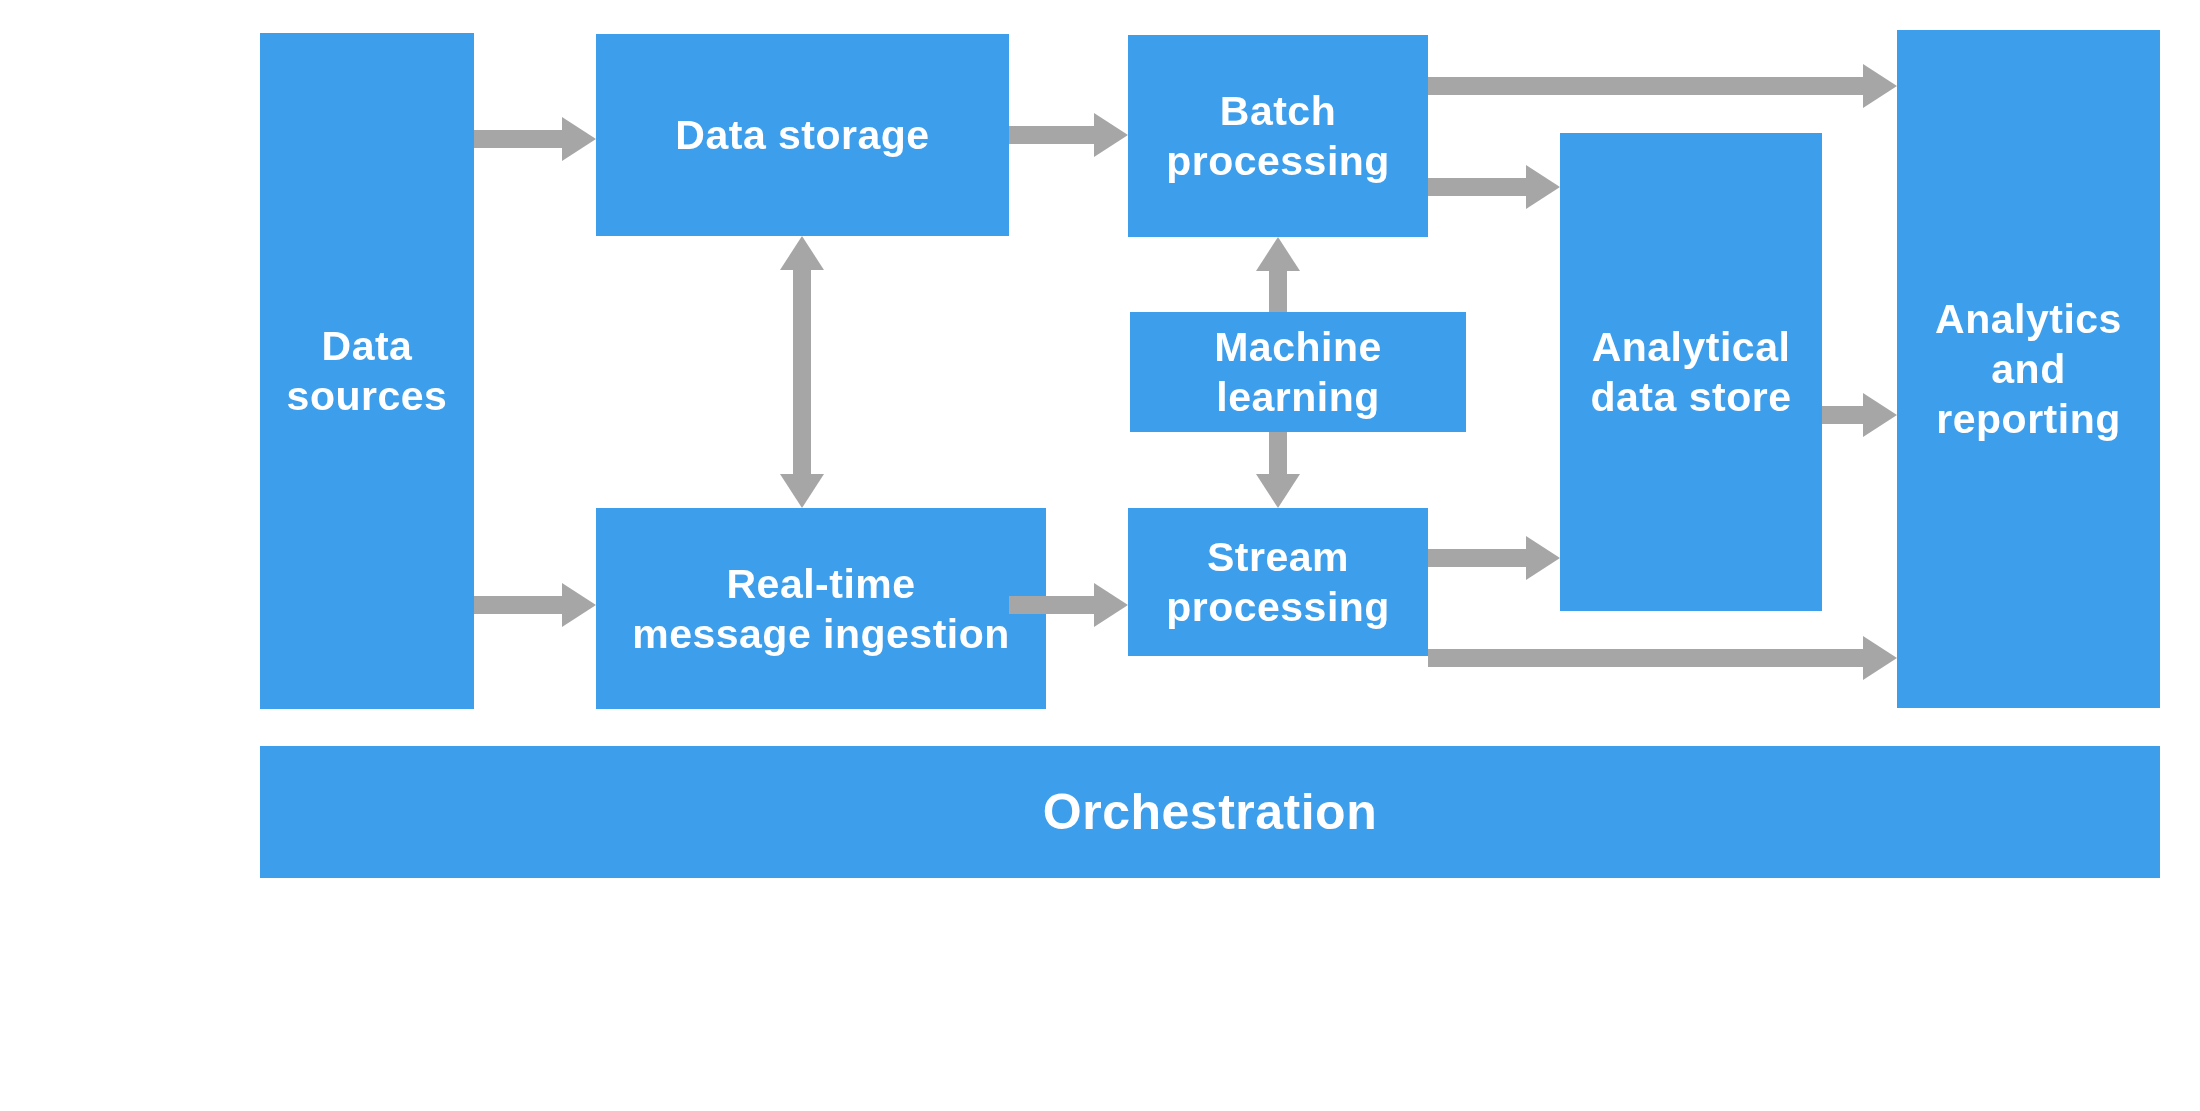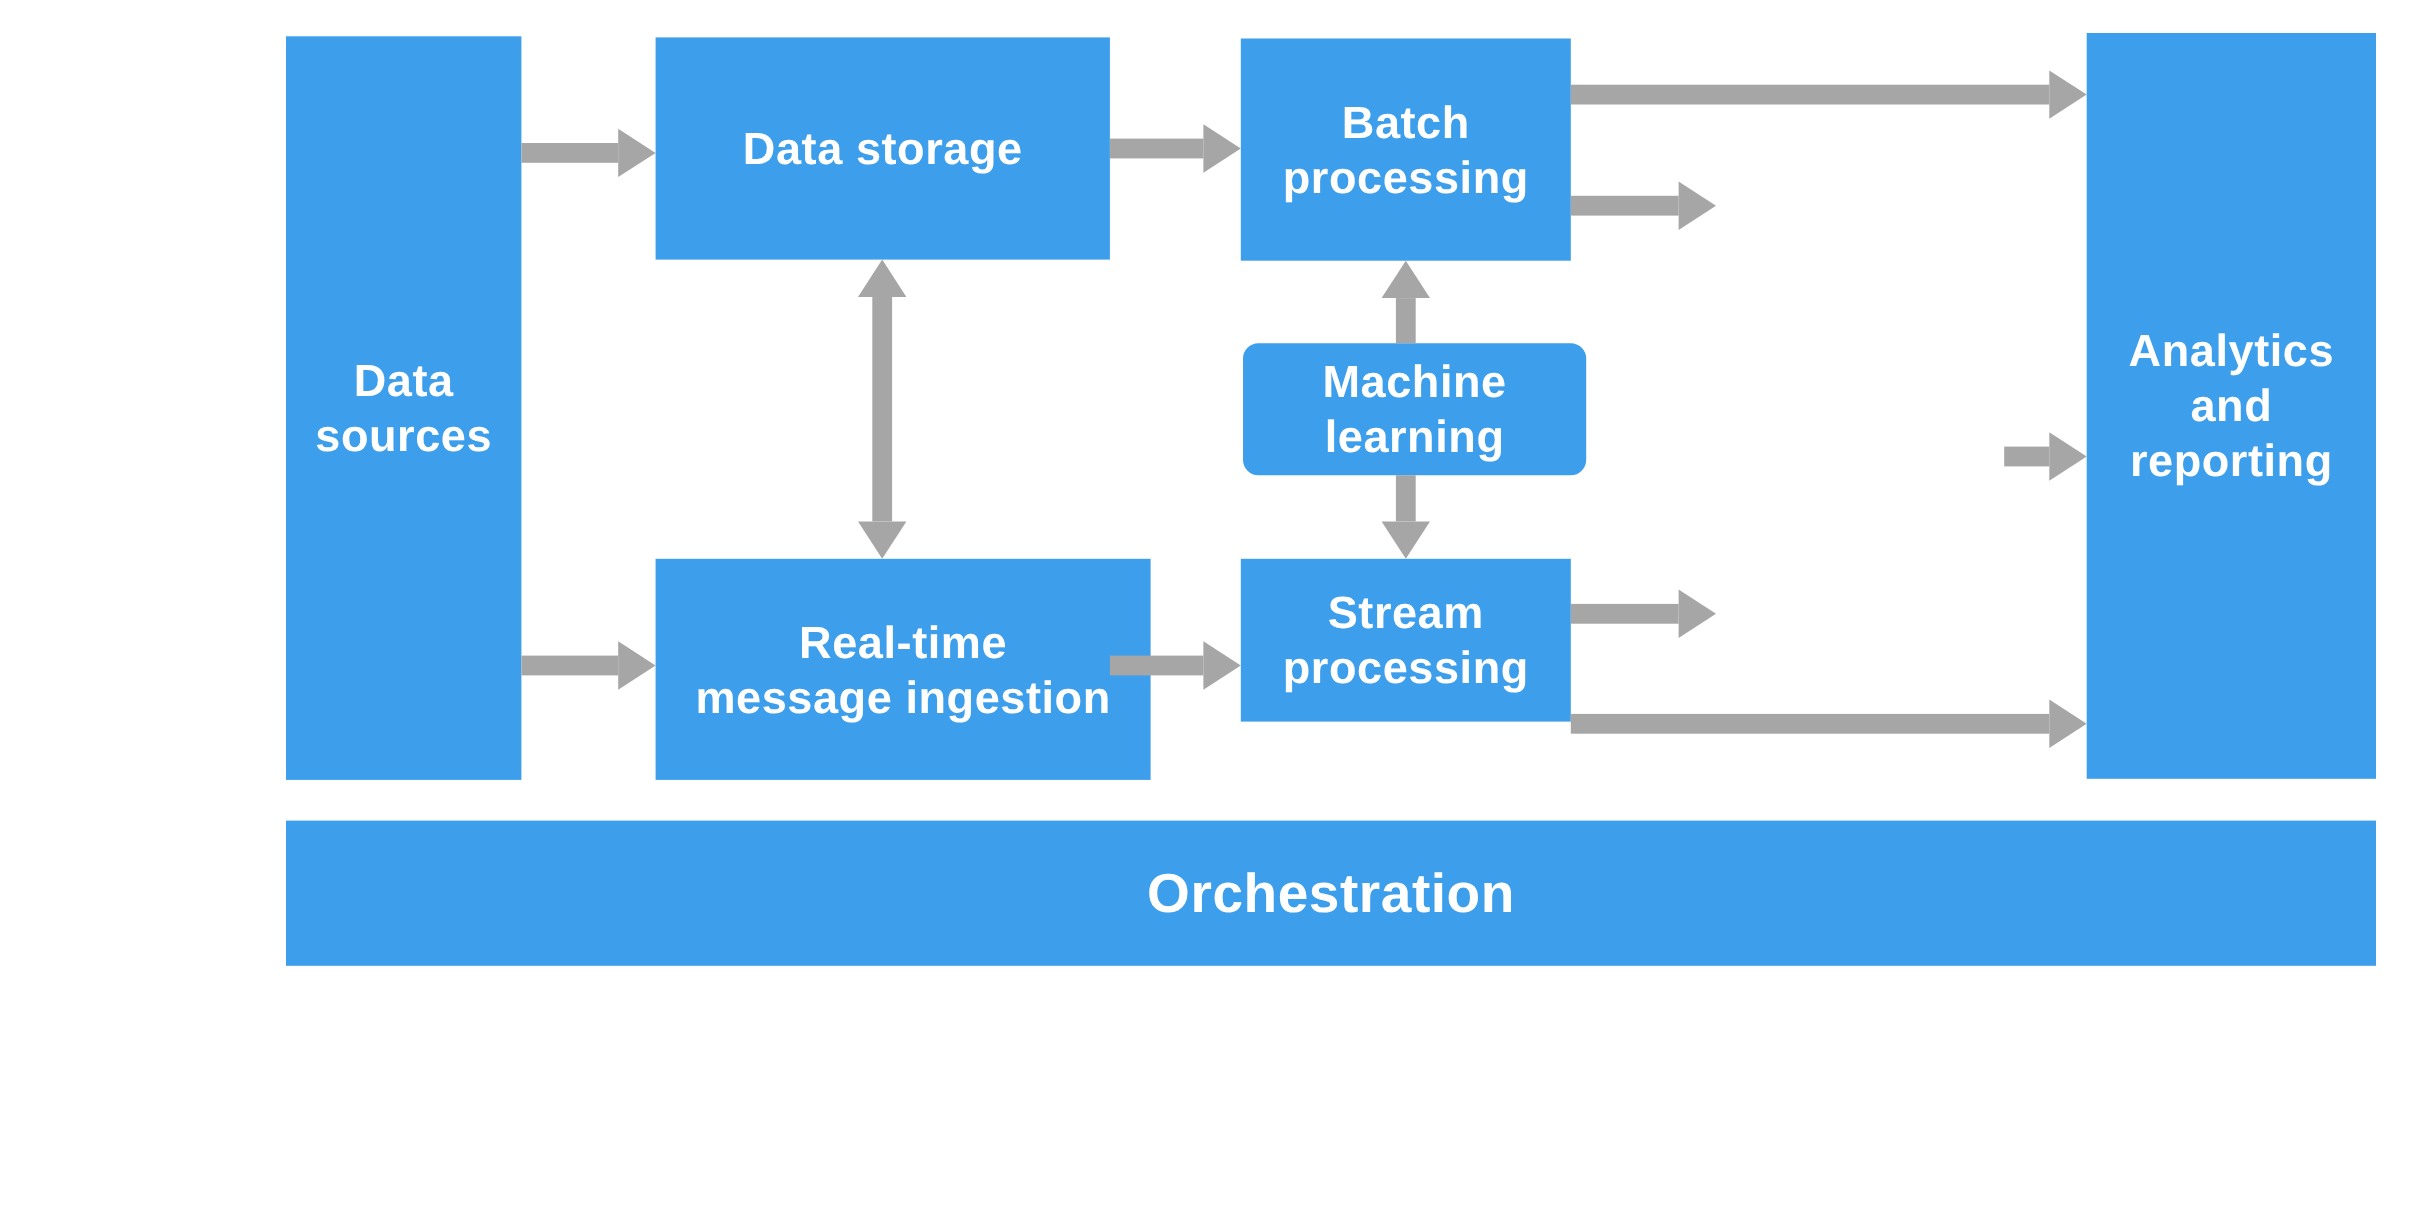--- a/index.html
+++ b/index.html
@@ -33,21 +33,21 @@
     white-space: pre-line;
     font-weight: 700;
     font-size: 41px;
     line-height: 50px;
     letter-spacing: 0.5px;
   }
   #box-data-sources   { left: 260px;  top: 33px;  width: 214px;  height: 676px; }
   #box-data-storage   { left: 596px;  top: 34px;  width: 413px;  height: 202px; }
   #box-realtime       { left: 596px;  top: 508px; width: 450px;  height: 201px; }
   #box-batch          { left: 1128px; top: 35px;  width: 300px;  height: 202px; }
-  #box-ml             { left: 1130px; top: 312px; width: 312px;  height: 120px; border-radius: 14px; }
+  #box-ml             { left: 1130px; top: 312px; width: 336px;  height: 120px; }
   #box-stream         { left: 1128px; top: 508px; width: 300px;  height: 148px; align-items: center; }
   #box-analytical     { left: 1560px; top: 133px; width: 262px;  height: 478px; }
   #box-analytics      { left: 1897px; top: 30px;  width: 263px;  height: 678px; }
   #box-orchestration  { left: 260px;  top: 746px; width: 1900px; height: 132px; }
   #box-orchestration .box-label { font-size: 50px; }
 
   
   .harrow {
     position: absolute;
     height: 18px;
@@ -155,20 +155,24 @@
   <div class="box" id="box-ml">
     <span class="box-label">Machine
 learning</span>
   </div>
 
   <div class="box" id="box-stream">
     <span class="box-label">Stream
 processing</span>
   </div>
 
+  <div class="box" id="box-analytical">
+    <span class="box-label">Analytical
+data store</span>
+  </div>
 
   <div class="box" id="box-analytics">
     <span class="box-label">Analytics
 and
 reporting</span>
   </div>
 
   <div class="box" id="box-orchestration">
     <span class="box-label">Orchestration</span>
   </div>

